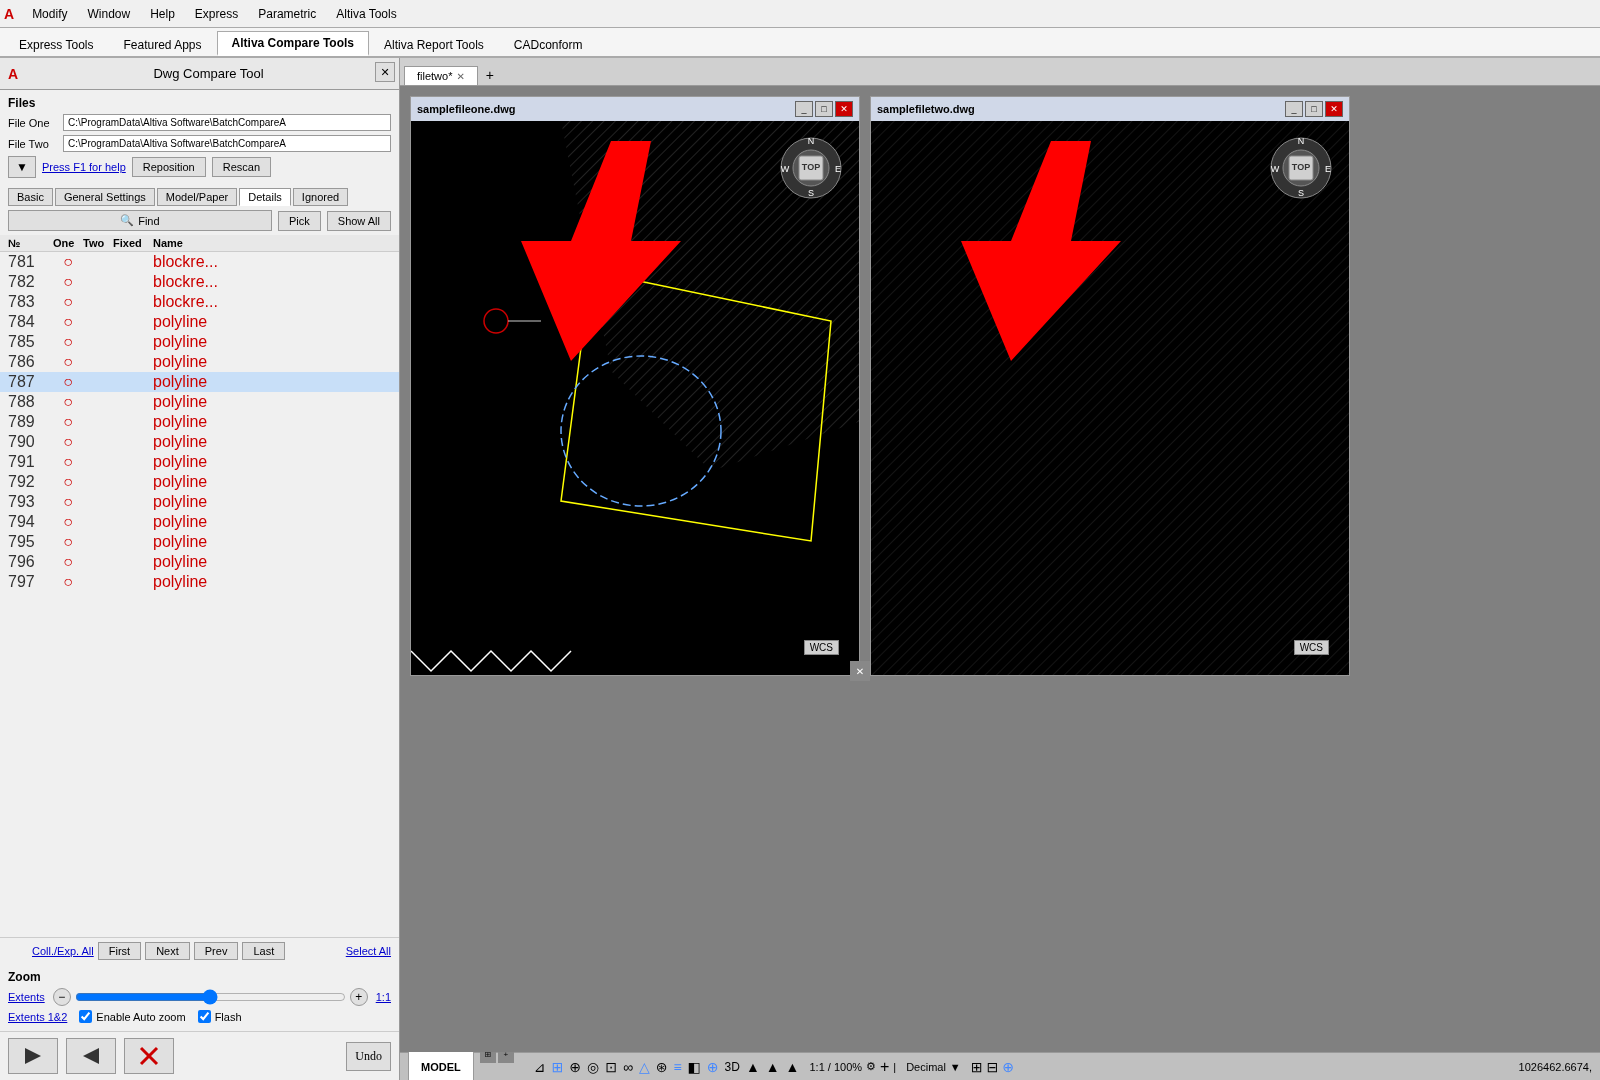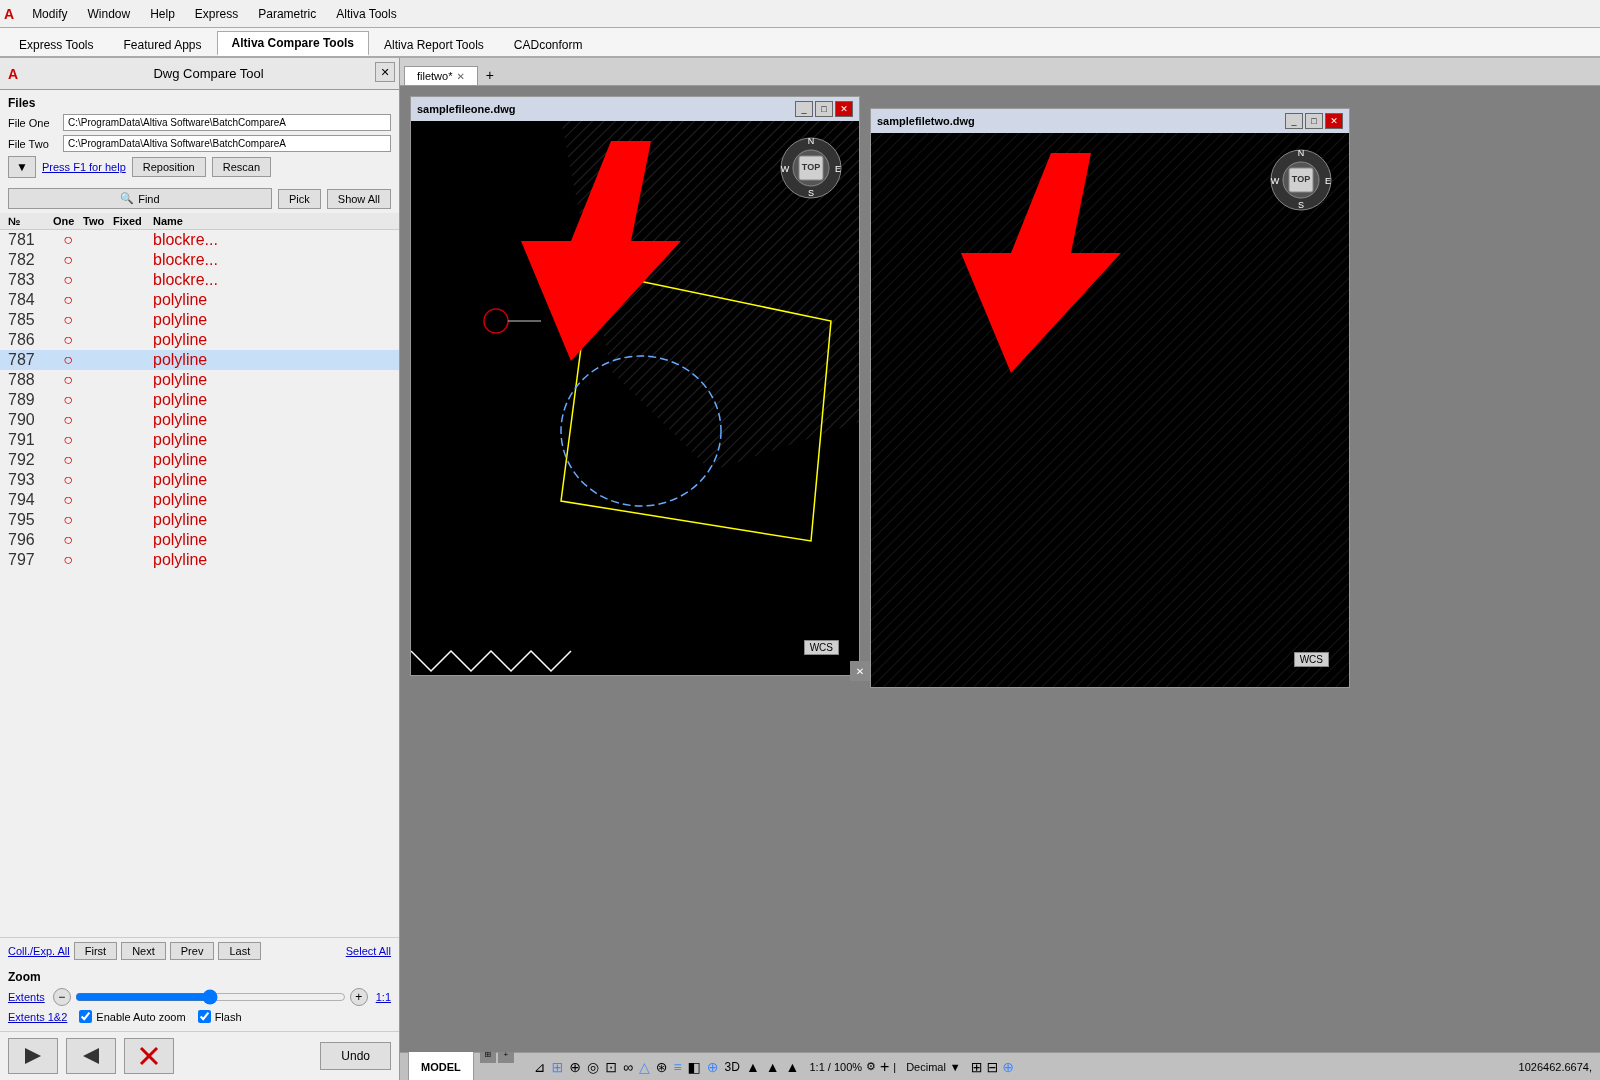--- a/index.html
+++ b/index.html
@@ -74,21 +74,21 @@
     .zoom-plus { width: 18px; height: 18px; border: 1px solid #999; background: #e0e0e0; cursor: pointer; display: flex; align-items: center; justify-content: center; font-size: 12px; border-radius: 50%; }
     .zoom-ratio { color: #0000cc; text-decoration: underline; cursor: pointer; font-size: 11px; }
     .zoom-row2 { display: flex; align-items: center; gap: 12px; }
     .checkbox-label { display: flex; align-items: center; gap: 4px; font-size: 11px; cursor: pointer; }
 
     .action-btns { display: flex; align-items: center; gap: 8px; padding: 6px 8px; border-top: 1px solid #ccc; }
     .action-btn { width: 50px; height: 36px; border: 1px solid #999; background: #e0e0e0; cursor: pointer; display: flex; align-items: center; justify-content: center; }
     .action-btn-forward { background: #e0e0e0; }
     .action-btn-back { background: #e0e0e0; }
     .action-btn-cancel { background: #e0e0e0; }
-    .undo-btn { padding: 6px 20px; border: 1px solid #999; background: #e0e0e0; cursor: pointer; font-size: 12px; margin-left: auto; }
+    .undo-btn { padding: 6px 8px; border: 1px solid #999; background: #e0e0e0; cursor: pointer; font-size: 12px; margin-left: auto; font-family: Liberation Serif, serif; }
 
     
     .right-panel { flex: 1; background: #c2410c; display: flex; flex-direction: column; position: relative; }
 
     .cad-tabs { background: #d0d0d0; display: flex; align-items: flex-end; padding: 2px 4px 0; height: 28px; border-bottom: 1px solid #999; }
     .cad-tab { padding: 3px 12px; background: #e0e0e0; border: 1px solid #999; border-bottom: none; cursor: pointer; font-size: 11px; display: flex; align-items: center; gap: 4px; }
     .cad-tab.active { background: #fff; }
     .cad-tab-close { cursor: pointer; font-size: 10px; color: #666; }
     .cad-tab-plus { padding: 2px 8px; background: transparent; border: none; cursor: pointer; font-size: 14px; }
 
@@ -107,21 +107,21 @@
     .status-tabs { display: flex; gap: 2px; }
     .status-tab { padding: 13px 12px; background: #e0e0e0; border: 1px solid #999; cursor: pointer; font-size: 11px; font-weight: bold; text-transform: uppercase; }
     .status-tab.active { background: #fff; }
     .status-right { margin-left: auto; font-size: 11px; }
 
     
     .diff-table-body::-webkit-scrollbar { width: 14px; }
     .diff-table-body::-webkit-scrollbar-track { background: #f0f0f0; }
     .diff-table-body::-webkit-scrollbar-thumb { background: #aaa; border: 1px solid #999; }
 
-    .coll-exp-link { color: #0000cc; text-decoration: underline; cursor: pointer; font-size: 11px; }
+    .coll-exp-link { color: #0000cc; text-decoration: underline; cursor: pointer; font-size: 11px; margin-left: 24px; }
   </style>
 </head>
 <body>
 
 <div class="menu-bar">
   <span style="color:#cc0000;font-weight:bold;font-size:14px;margin-right:8px;">A</span>
   <span class="menu-item">Modify</span>
   <span class="menu-item">Window</span>
   <span class="menu-item">Help</span>
   <span class="menu-item">Express</span>
@@ -159,20 +159,27 @@
       </div>
       <div class="controls-row">
         <div class="dropdown-btn">▼</div>
         <span class="help-link">Press F1 for help</span>
         <button class="btn">Reposition</button>
         <button class="btn">Rescan</button>
       </div>
     </div>
 
 
+    <div class="tabs-row">
+      <button class="tab-btn">Basic</button>
+      <button class="tab-btn">General Settings</button>
+      <button class="tab-btn">Model/Paper</button>
+      <button class="tab-btn active">Details</button>
+      <button class="tab-btn">Ignored</button>
+    </div>
 
     <div class="list-controls">
       <button class="find-btn">
         <span>🔍</span>
         <span>Find</span>
       </button>
       <button class="pick-btn">Pick</button>
       <button class="show-all-btn">Show All</button>
     </div>
 
@@ -419,21 +426,21 @@
               <text x="32" y="60" text-anchor="middle" font-size="9" fill="#fff">S</text>
               <text x="6" y="36" text-anchor="middle" font-size="9" fill="#fff">W</text>
               <text x="59" y="36" text-anchor="middle" font-size="9" fill="#fff">E</text>
             </svg>
           </div>
 
           <div style="position:absolute;bottom:20px;right:20px;background:#d0d0d0;border:1px solid #888;padding:1px 5px;font-size:10px;">WCS</div>
         </div>
       </div>
 
-      <div class="drawing-window" style="left:470px;top:10px;width:480px;height:580px;margin-top:12px;">
+      <div class="drawing-window" style="left:470px;top:10px;width:480px;height:580px;">
         <div class="drawing-window-title">
           <span class="drawing-window-title-text">samplefiletwo.dwg</span>
           <div class="window-btn">_</div>
           <div class="window-btn">□</div>
           <div class="window-btn close">✕</div>
         </div>
         <div class="drawing-content">
           <svg width="100%" height="100%" style="position:absolute;top:0;left:0;">
             <rect width="100%" height="100%" fill="#000"></rect>
             <defs>

